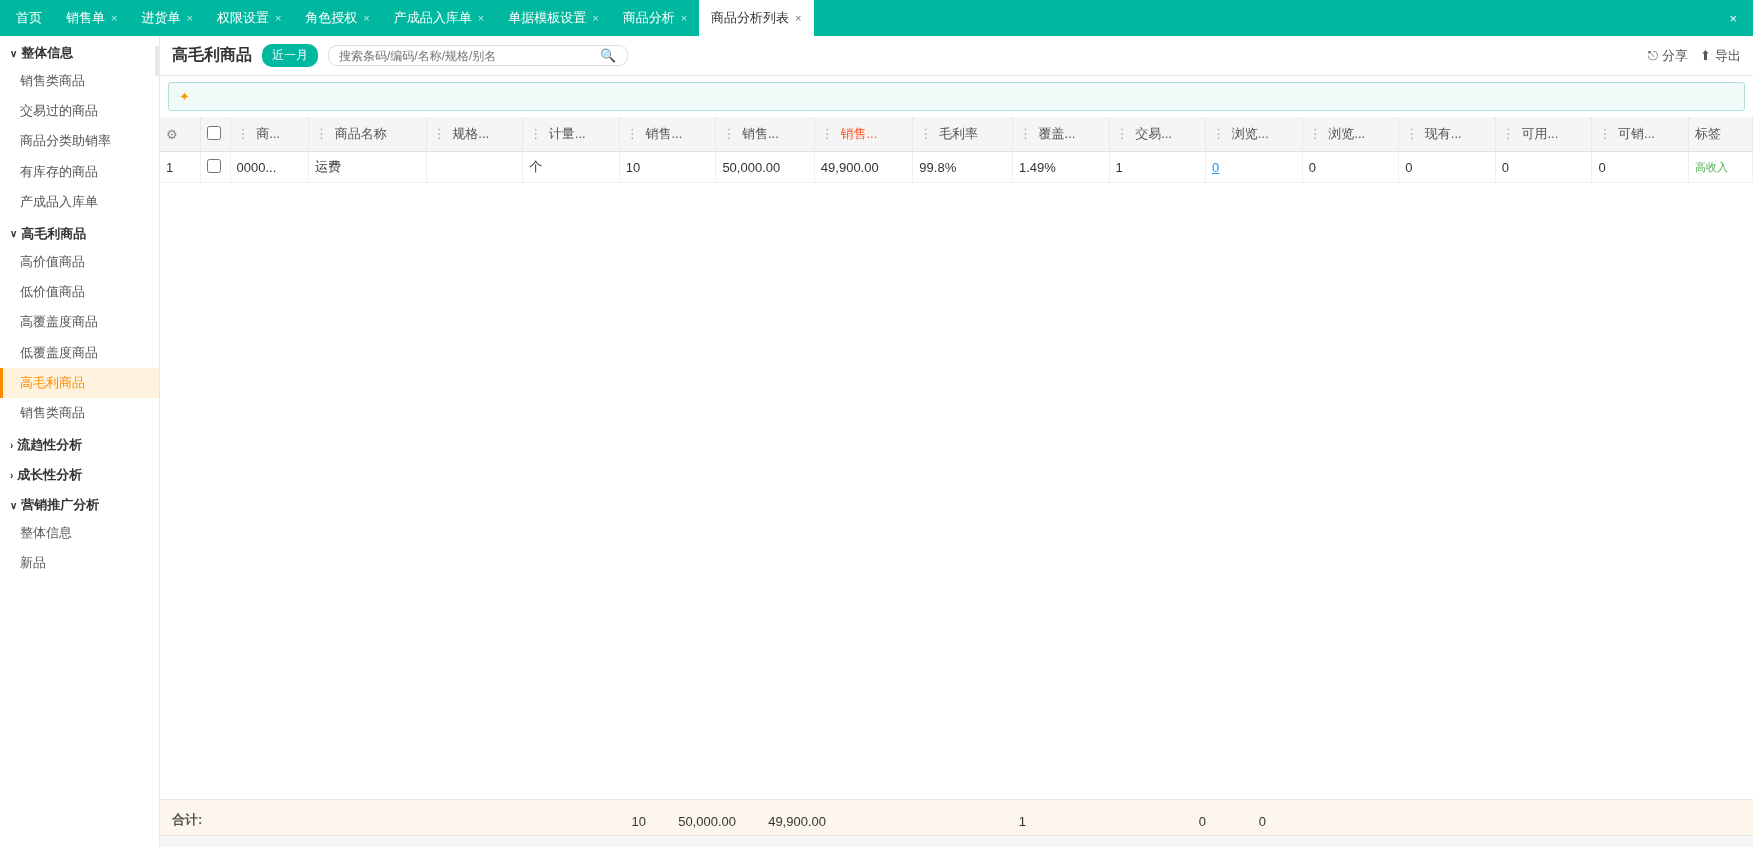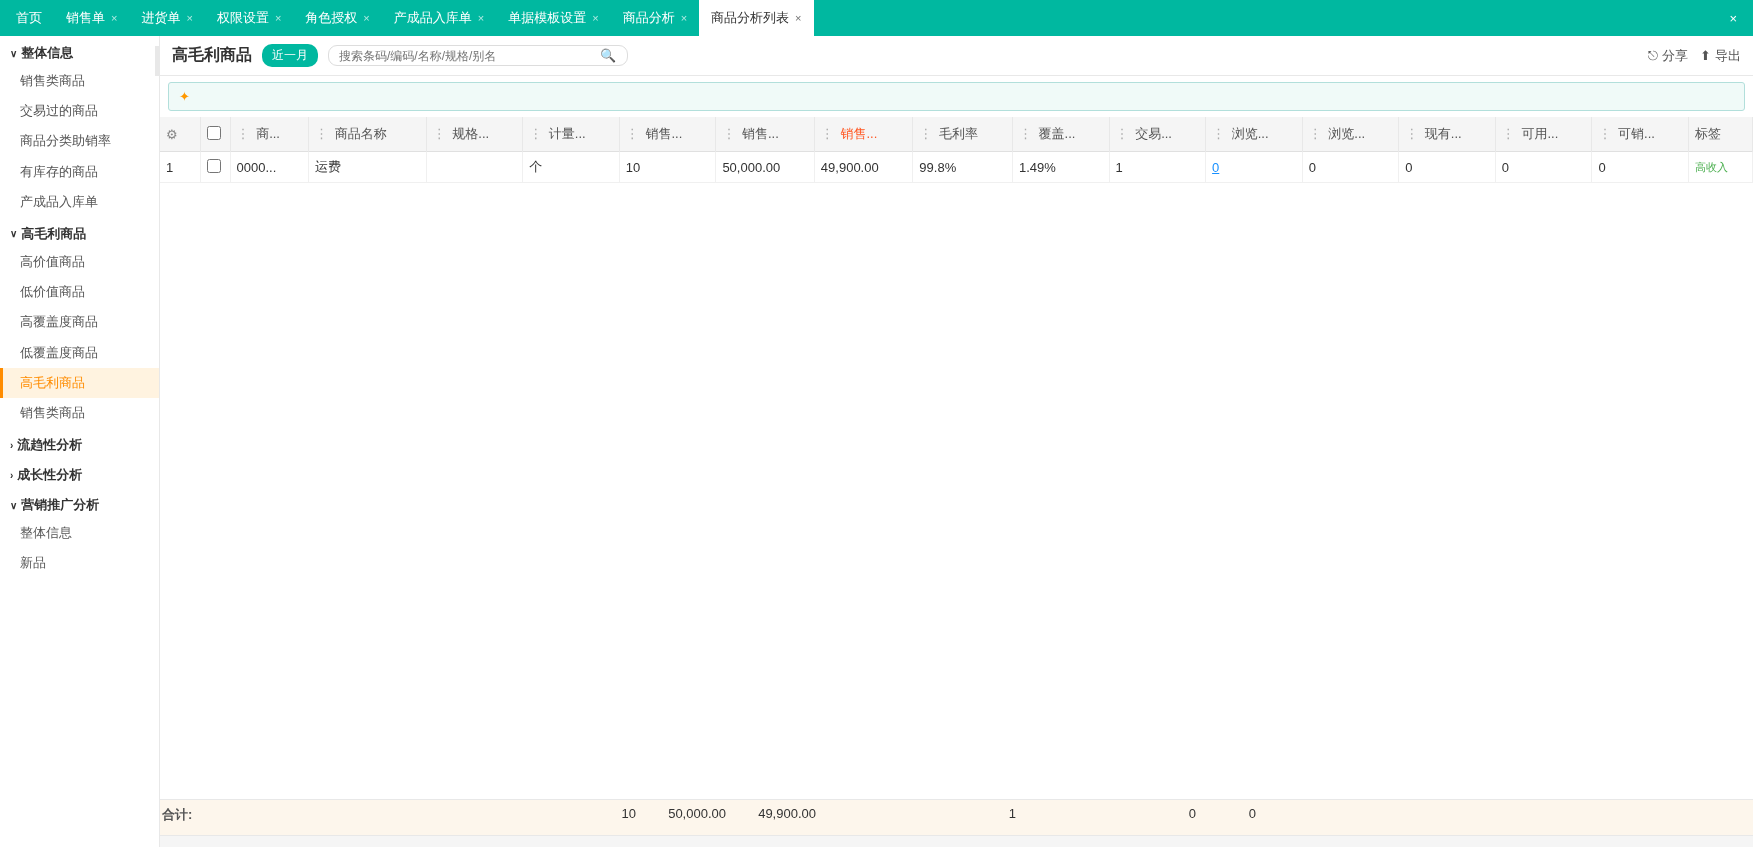--- a/index.html
+++ b/index.html
@@ -214,23 +214,23 @@
     .tag-high-income {
       color: #4caf50;
       font-size: 11px;
     }
     .link-style { color: #1890ff; text-decoration: underline; cursor: pointer; }
 
     
     .footer-totals {
       background: #fdf6ec;
       border-top: 1px solid #e8e8e8;
-      padding: 6px 2px;
-      display: flex;
-      align-items: flex-start;
+      padding: 6px 12px;
+      display: flex;
+      align-items: flex-end;
       font-size: 12px;
       color: #333;
       min-height: 36px;
     }
     .footer-totals .label {
       width: 60px;
       color: #555;
       font-weight: bold;
     }
     .footer-col {

